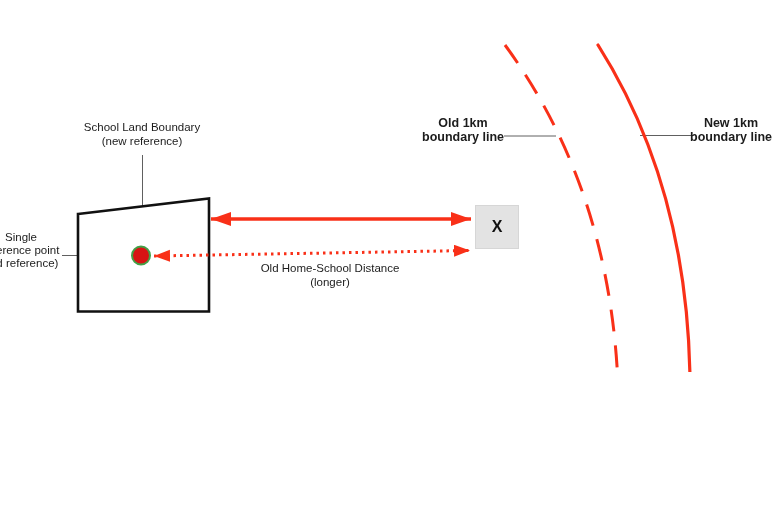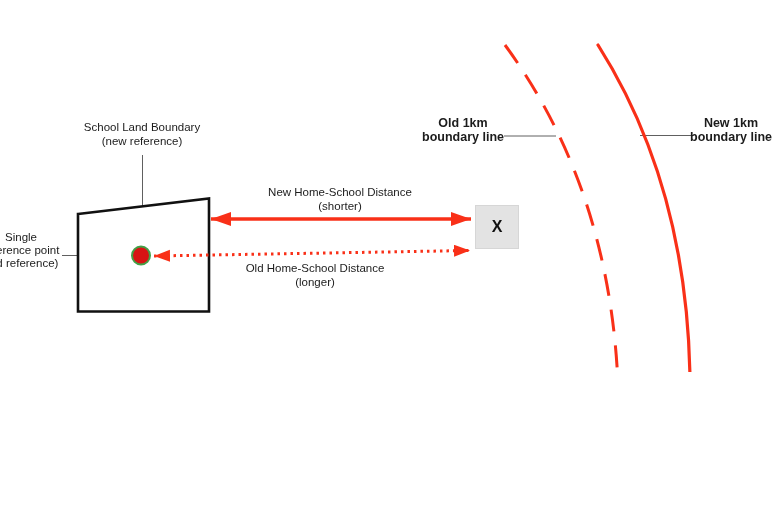--- a/index.html
+++ b/index.html
@@ -65,24 +65,22 @@
   </svg>
 
   <div class="label" style="left:42px;top:120px;width:200px;">School Land Boundary
 (new reference)</div>
 
   <div class="label" style="left:-79px;top:231px;width:200px;line-height:13px;">Single
 reference point
 (old reference)</div>
 
 
-  <div class="label" style="left:240px;top:185px;width:200px;">New Home-School Distance
-(shorter)</div>
 
-  <div class="label" style="left:215px;top:261px;width:200px;">Old Home-School Distance
+  <div class="label" style="left:230px;top:261px;width:200px;">Old Home-School Distance
 (longer)</div>
 
   <div class="residence-square">
     <span>X</span>
   </div>
 
 
   <div class="label bold" style="left:388px;top:117px;width:150px;">Old 1km
 boundary line</div>
 

